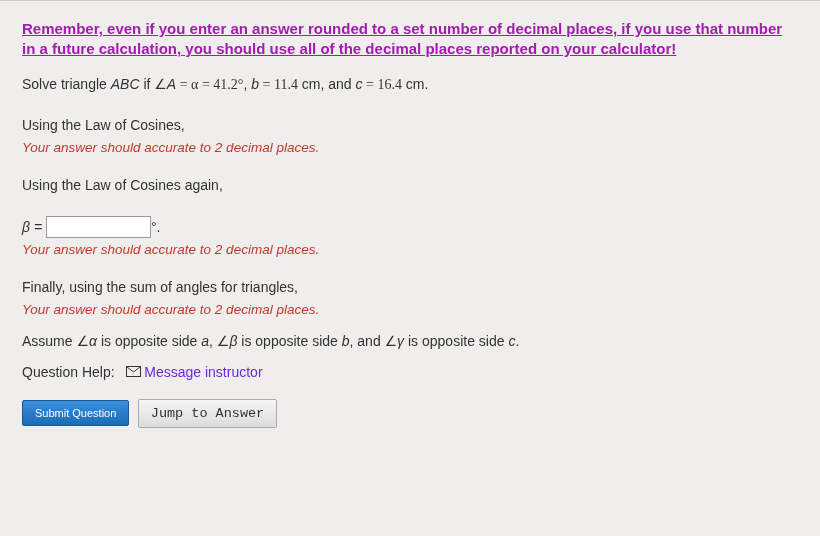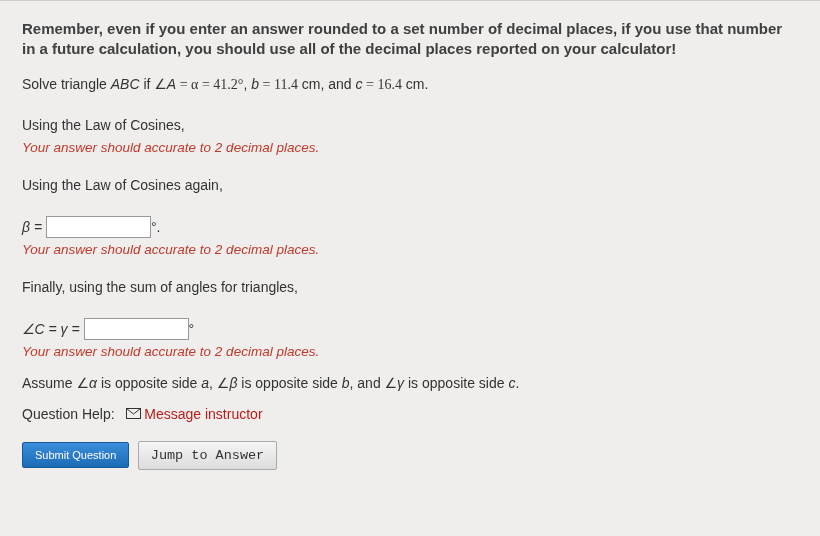--- a/index.html
+++ b/index.html
@@ -11,24 +11,25 @@
     width: 820px;
     height: 536px;
     overflow: hidden;
   }
   .page {
     padding: 18px 22px;
     border-top: 1px solid #ccc;
   }
   .intro {
     font-weight: bold;
-    color: #404040;
+    color: #a21caf;
     font-size: 15px;
     line-height: 1.35;
     margin-bottom: 14px;
+    text-decoration: underline;
   }
   .line {
     font-size: 14px;
     color: #333;
     margin: 10px 0;
     line-height: 1.5;
   }
   .mathit { font-family: Liberation Sans, sans-serif; font-style: italic; }
   .mathrm { font-family: Georgia, 'Times New Roman', serif; font-style: normal; }
   .err {
@@ -39,21 +40,21 @@
   }
   input.ans {
     width: 105px;
     height: 22px;
     border: 1px solid #999;
     background: #fff;
     font-size: 13px;
     padding: 1px 4px;
     vertical-align: baseline;
   }
-  .help-link { color: #b91c1c; cursor: pointer; }
+  .help-link { color: #6d28d9; cursor: pointer; }
   .mailicon { display:inline-block; vertical-align:middle; margin:0 3px 2px 0; }
   .btn-row { margin-top: 14px; }
   .btn-submit {
     background: linear-gradient(#3a8edb,#1c6bb5);
     color: #fff;
     border: 1px solid #155a99;
     padding: 6px 12px;
     font-size: 11px;
     cursor: pointer;
     border-radius: 2px;
@@ -85,23 +86,20 @@
   <div class="line tight">Using the Law of Cosines,</div>
   <div class="err">Your answer should accurate to 2 decimal places.</div>
 
   <div class="line tight">Using the Law of Cosines again,</div>
   <div class="line tight">
     <span class="mathit">β = </span><input class="ans" value="" style=""><span>°.</span>
   </div>
   <div class="err">Your answer should accurate to 2 decimal places.</div>
 
   <div class="line tight">Finally, using the sum of angles for triangles,</div>
-  <div class="line tight">
-    <span class="mathit">∠C = γ = </span><input class="ans" value="" style=""><span>°</span>
-  </div>
   <div class="err">Your answer should accurate to 2 decimal places.</div>
 
   <div class="line">
     <span>Assume ∠</span><span class="mathit">α</span><span> is opposite side </span><span class="mathit">a</span><span>, ∠</span><span class="mathit">β</span><span> is opposite side </span><span class="mathit">b</span><span>, and ∠</span><span class="mathit">γ</span><span> is opposite side </span><span class="mathit">c</span><span>.</span>
   </div>
 
   <div class="line">
     <span>Question Help:</span>
     &nbsp;
     <span class="mailicon">

